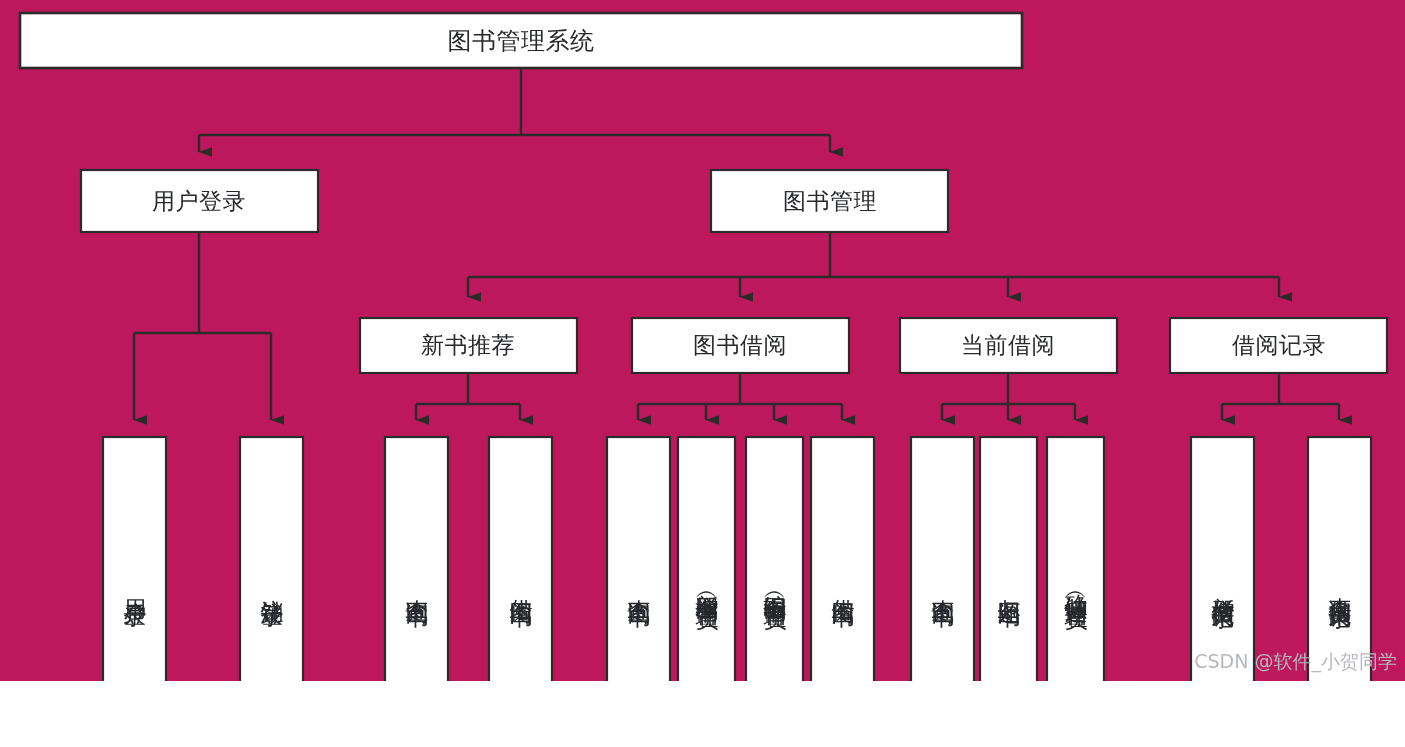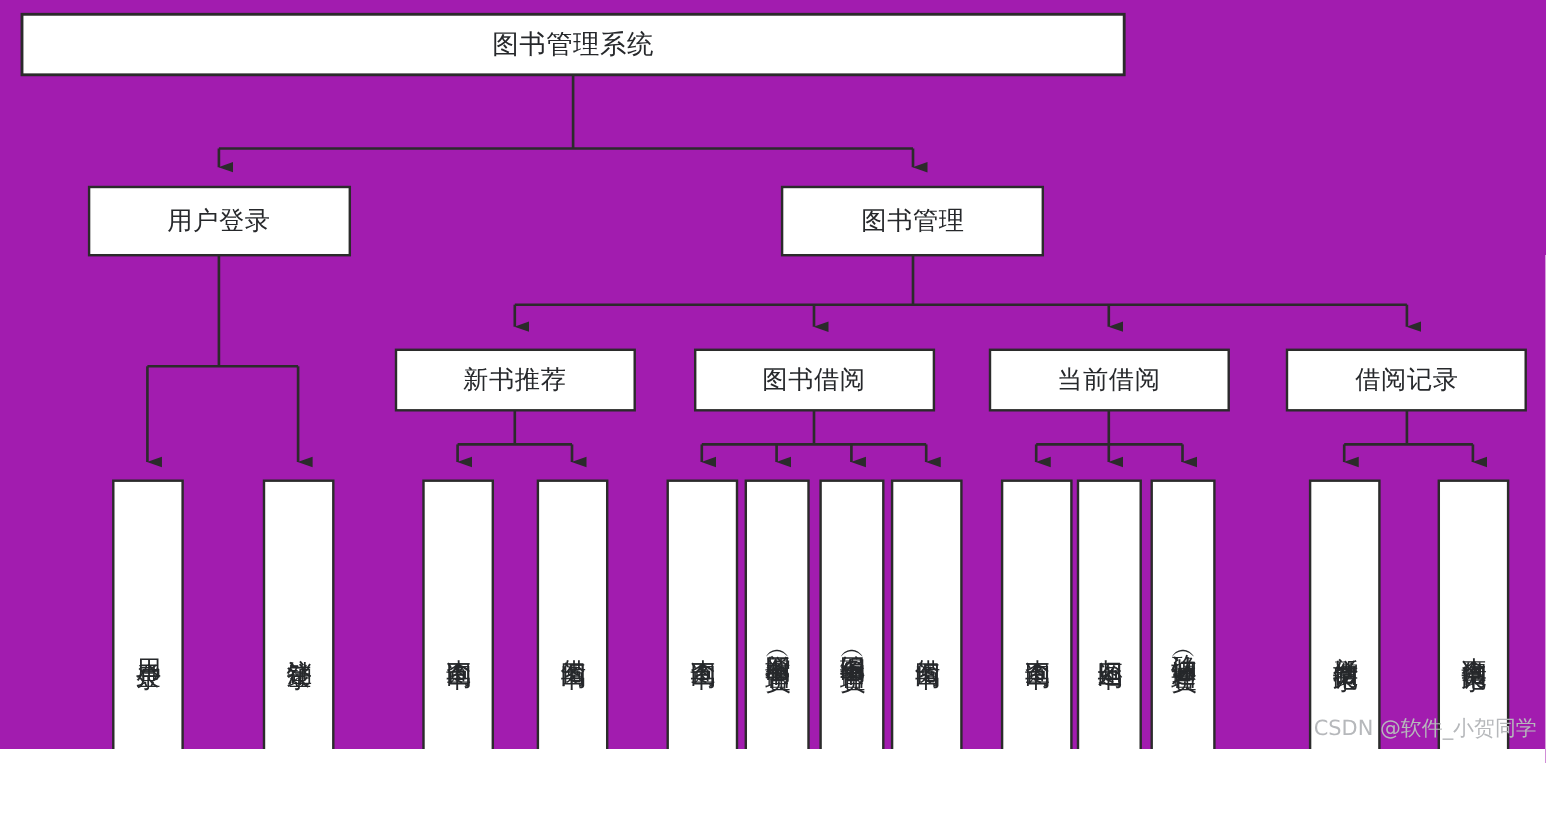--- a/index.html
+++ b/index.html
@@ -8,21 +8,21 @@
     padding: 0;
     background: #ffffff;
   }
   body {
     font-family: "DejaVu Sans", "Liberation Sans", sans-serif;
   }
   #diagram-root {
     position: relative;
     width: 1405px;
     height: 681px;
-    background: #a21caf;
+    background: #be185d;
     overflow: hidden;
   }
   svg#tree-svg {
     position: absolute;
     left: 0;
     top: 0;
     width: 1405px;
     height: 747px;
     display: block;
   }

